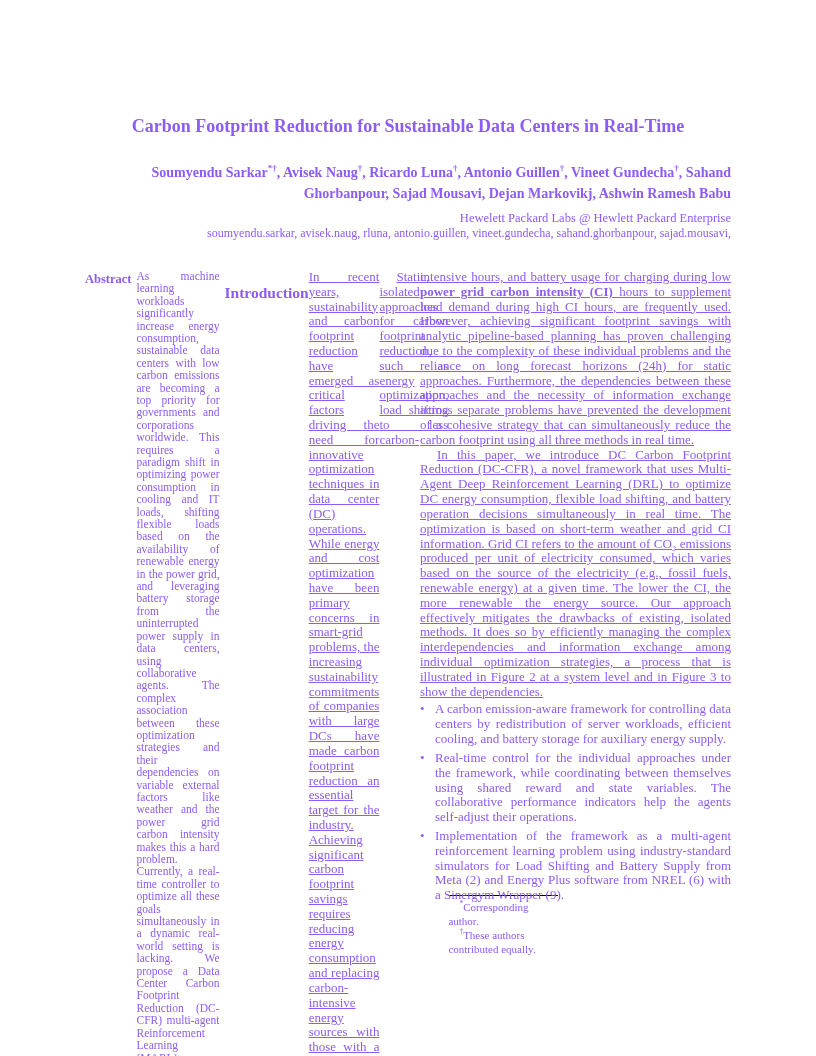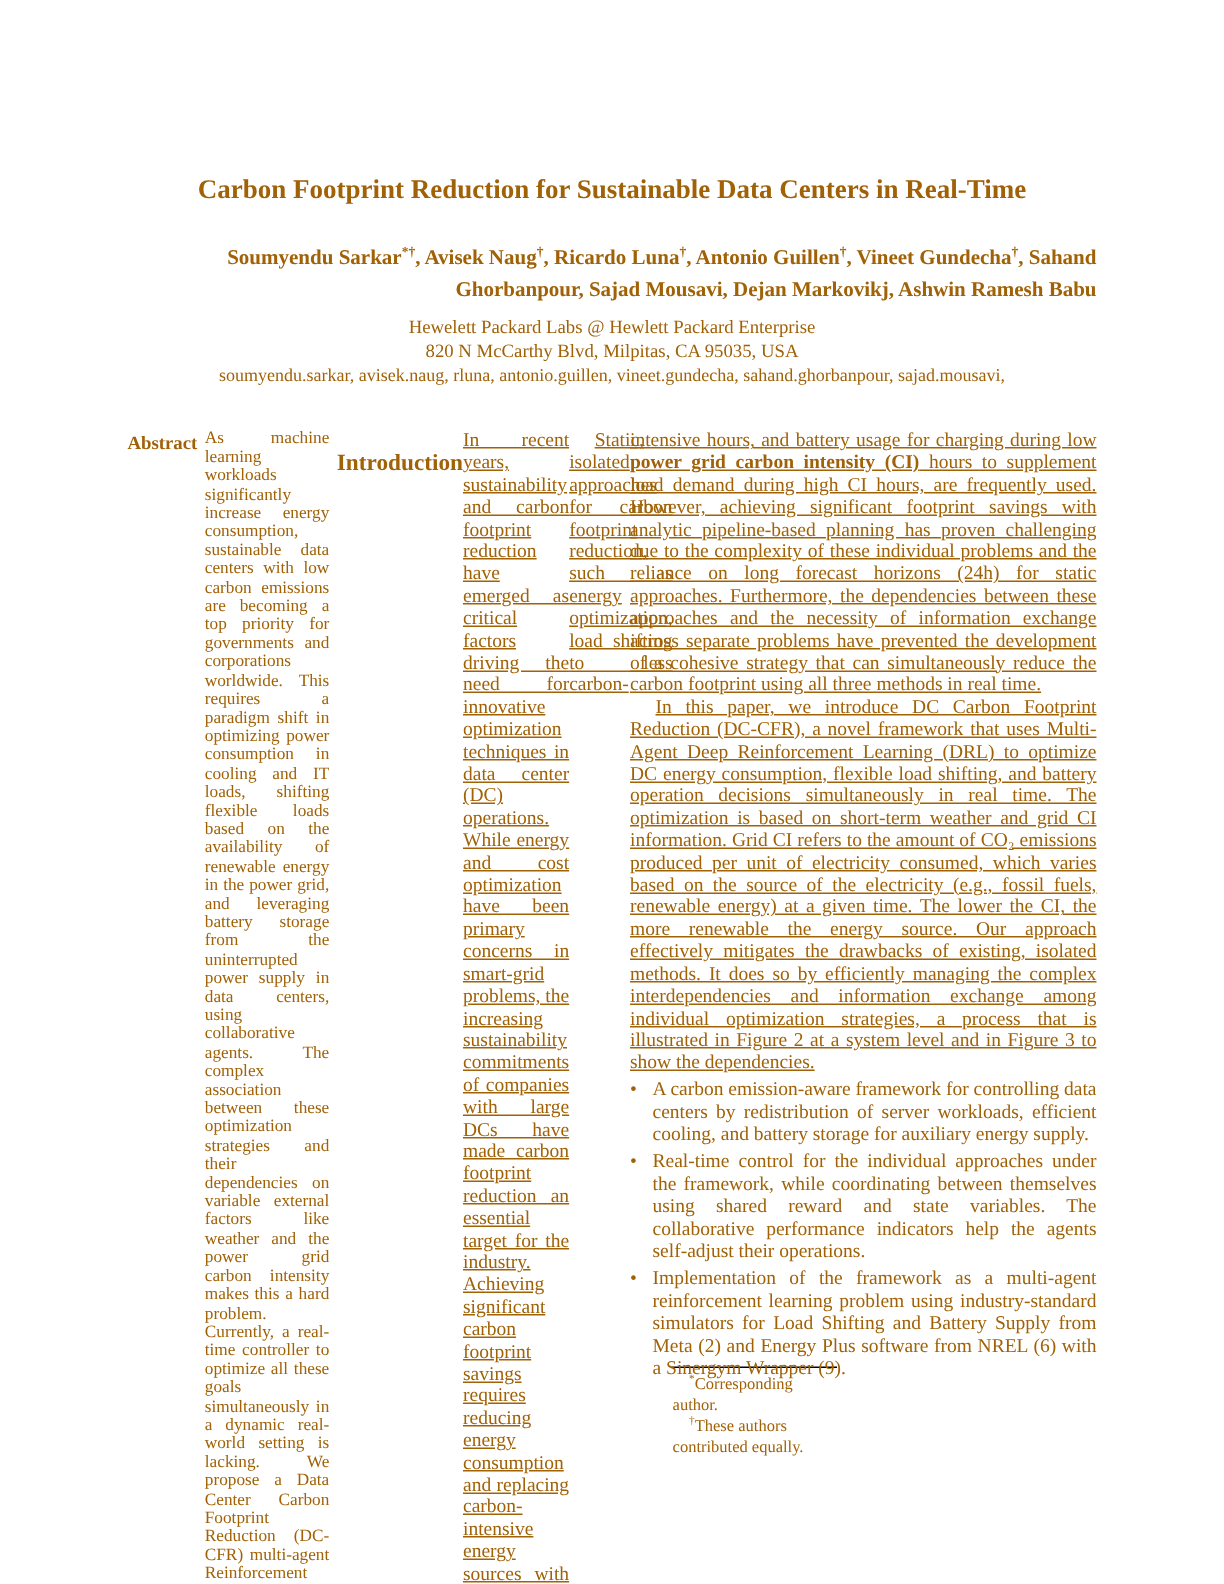--- a/index.html
+++ b/index.html
@@ -9,21 +9,21 @@
   }
   .page {
     position: relative;
     width: 816px;
     height: 1056px;
     margin: 0 auto;
     background: #ffffff;
     box-sizing: border-box;
     padding: 116px 85px 0 85px;
     font-family: "Liberation Serif", serif;
-    color: #a16207;
+    color: #8b5cf6;
     overflow: hidden;
   }
   .title {
     font-size: 18px;
     font-weight: bold;
     text-align: center;
     margin: 0 0 24px 0;
     line-height: 1.2;
   }
   .authors {
@@ -32,21 +32,21 @@
     text-align: right;
     line-height: 1.5;
     margin: 0 auto 6px auto;
     max-width: 670px;
   }
   .authors sup {
     font-size: 9px;
     line-height: 0;
   }
   .affiliation {
-    text-align: center;
+    text-align: right;
     font-size: 12.5px;
     line-height: 1.32;
   }
   .affiliation .email-line {
     font-size: 12px;
   }
   .columns {
     display: flex;
     gap: 24px;
     margin-top: 28px;
@@ -137,21 +137,20 @@
 <body>
 
 <div class="page">
 
   <h1 class="title">Carbon Footprint Reduction for Sustainable Data Centers in Real-Time</h1>
 
   <div class="authors"><span><span>Soumyendu Sarkar</span><sup>*†</sup>, </span><span><span>Avisek Naug</span><sup>†</sup>, </span><span><span>Ricardo Luna</span><sup>†</sup>, </span><span><span>Antonio Guillen</span><sup>†</sup>, </span><span><span>Vineet Gundecha</span><sup>†</sup>, </span><span><span>Sahand Ghorbanpour</span>, </span><span><span>Sajad Mousavi</span>, </span><span><span>Dejan Markovikj</span>, </span><span><span>Ashwin Ramesh Babu</span></span></div>
 
   <div class="affiliation">
     <div>Hewelett Packard Labs @ Hewlett Packard Enterprise</div>
-    <div>820 N McCarthy Blvd, Milpitas, CA 95035, USA</div>
     <div class="email-line">soumyendu.sarkar, avisek.naug, rluna, antonio.guillen, vineet.gundecha, sahand.ghorbanpour, sajad.mousavi,</div>
   </div>
 
   <div class="columns">
 
     <div class="col left">
       <h2 class="abstract-head">Abstract</h2>
       <p class="abstract-text">As machine learning workloads significantly increase energy consumption, sustainable data centers with low carbon emissions are becoming a top priority for governments and corporations worldwide. This requires a paradigm shift in optimizing power consumption in cooling and IT loads, shifting flexible loads based on the availability of renewable energy in the power grid, and leveraging battery storage from the uninterrupted power supply in data centers, using collaborative agents. The complex association between these optimization strategies and their dependencies on variable external factors like weather and the power grid carbon intensity makes this a hard problem. Currently, a real-time controller to optimize all these goals simultaneously in a dynamic real-world setting is lacking. We propose a Data Center Carbon Footprint Reduction (DC-CFR) multi-agent Reinforcement Learning (MARL) framework that optimizes data centers for the multiple objectives of carbon footprint reduction, energy consumption, and energy cost. The results show that the DC-CFR MARL agents effectively resolved the complex interdependencies in optimizing cooling, load shifting, and energy storage in real-time for various locations under real-world dynamic weather and grid carbon intensity conditions. DC-CFR significantly outperformed the industry-standard ASHRAE controller with a considerable reduction in carbon emissions (14.5%), energy usage (14.4%), and energy cost (13.7%) when evaluated over one year across multiple geographical regions.</p>
 
       <h2 class="section-head">Introduction</h2>

